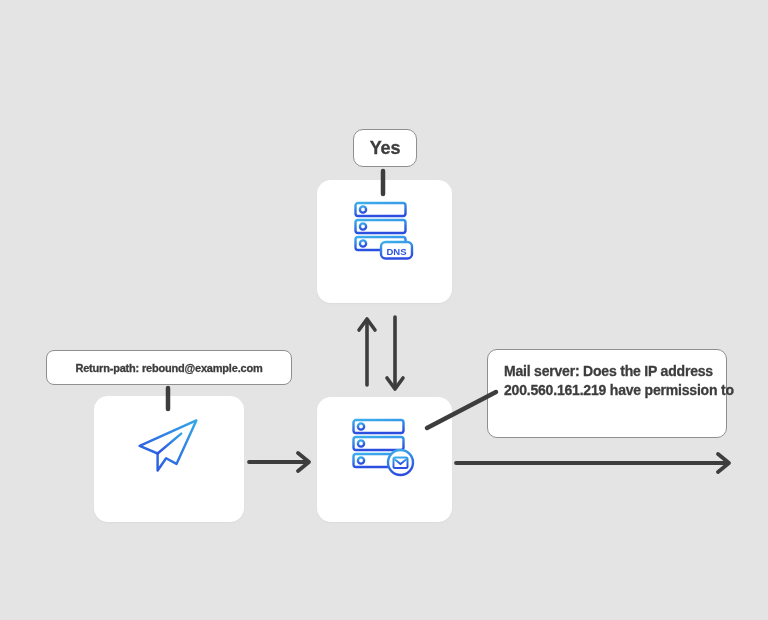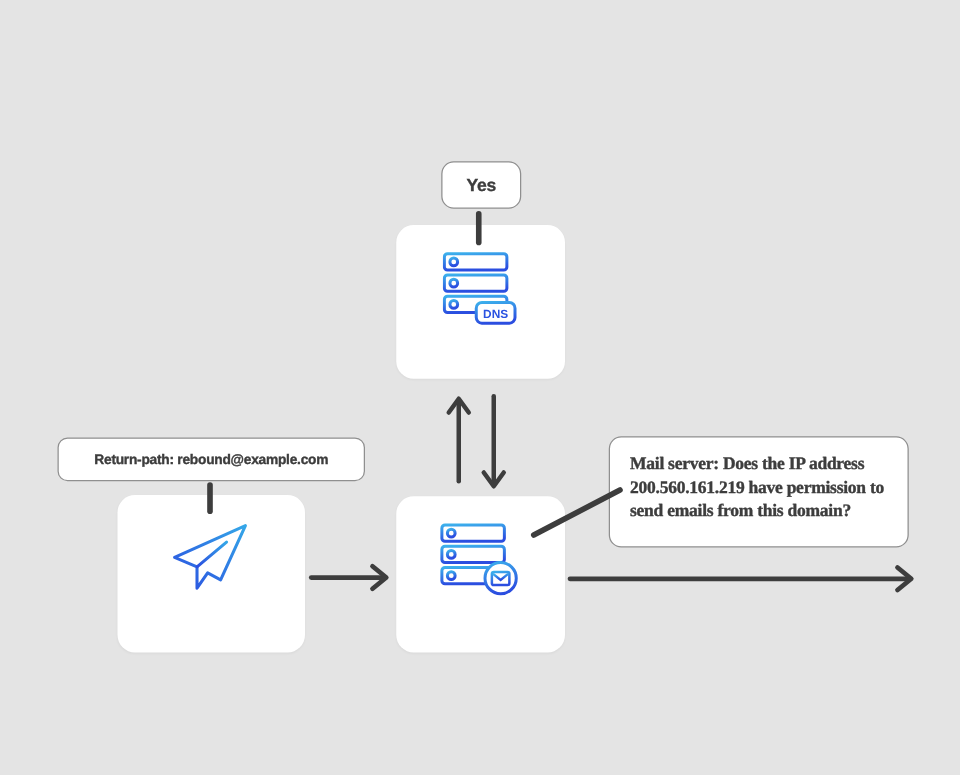--- a/index.html
+++ b/index.html
@@ -21,42 +21,42 @@
     position:absolute;background:#ffffff;border-radius:14px;
     box-shadow:0 1px 2px rgba(0,0,0,0.04);
   }
   .bordered-box{
     position:absolute;background:#ffffff;
     border:1.6px solid #8f8f8f;border-radius:9px;
     display:flex;align-items:center;justify-content:center;
     box-sizing:border-box;
   }
   .box-label{
-    font-weight:700;font-size:14px;color:#3d3d3d;letter-spacing:-0.2px;
+    font-weight:700;font-size:18px;color:#3d3d3d;letter-spacing:-0.2px;
     -webkit-text-stroke:0.3px #3d3d3d;
   }
   .card-label{
     position:absolute;width:100%;text-align:center;
     font-weight:700;font-size:16px;color:#3d3d3d;letter-spacing:-0.3px;
     -webkit-text-stroke:0.3px #3d3d3d;
   }
   .icon{position:absolute;}
   #yes-box{left:353px;top:129px;width:64px;height:38px;border-radius:10px;}
   #dns-card{left:317px;top:180px;width:135px;height:123px;}
   #dns-card .card-label{top:268px;}
   #dns-icon{left:354px;top:201px;}
   #return-path-box{left:46px;top:350px;width:246px;height:35px;border-radius:8px;}
   #return-path-box .box-label{font-size:11px;}
   #sender-card{left:94px;top:396px;width:150px;height:126px;}
   #plane-icon{left:134px;top:414px;}
   #mail-card{left:317px;top:397px;width:135px;height:125px;}
   #mail-icon{left:352px;top:418px;}
   #question-box{
     left:487px;top:349px;width:240px;height:89px;border-radius:10px;
-    display:block;padding:12px 16px;font-family:Liberation Serif, serif;
+    display:block;padding:12px 16px;
   }
   .q-line{
     font-weight:700;font-size:14px;line-height:19px;color:#3d3d3d;
     letter-spacing:-0.2px;white-space:nowrap;
     -webkit-text-stroke:0.3px #3d3d3d;
   }
   #arrows{position:absolute;left:0;top:0;width:768px;height:620px;pointer-events:none;}
   .arrow-stroke{stroke:#3d3d3d;fill:none;stroke-linecap:round;stroke-linejoin:round;}
 </style>
 </head>
@@ -142,21 +142,20 @@
         <circle cx="48.5" cy="44.5" r="12.5" fill="#ffffff"></circle>
         <rect x="41.5" y="39.5" width="14" height="10.5" rx="1.5" stroke-width="2"></rect>
         <path d="M43,41.5 L48.5,46 L54,41.5" stroke-width="2"></path>
       </g>
     </g>
   </svg>
 
   <div class="bordered-box" id="question-box">
     <div class="q-line">Mail server: Does the IP address</div>
     <div class="q-line">200.560.161.219 have permission to</div>
-    <div class="q-line">send emails from this domain?</div>
   </div>
 
   <svg id="arrows">
 
     <line class="arrow-stroke" x1="383" y1="171" x2="383" y2="194" stroke-width="4.5"></line>
 
     <line class="arrow-stroke" x1="168" y1="388" x2="168" y2="409" stroke-width="4.5"></line>
 
     <g>
       <line class="arrow-stroke" x1="367" y1="385" x2="367" y2="321" stroke-width="3.6"></line>

